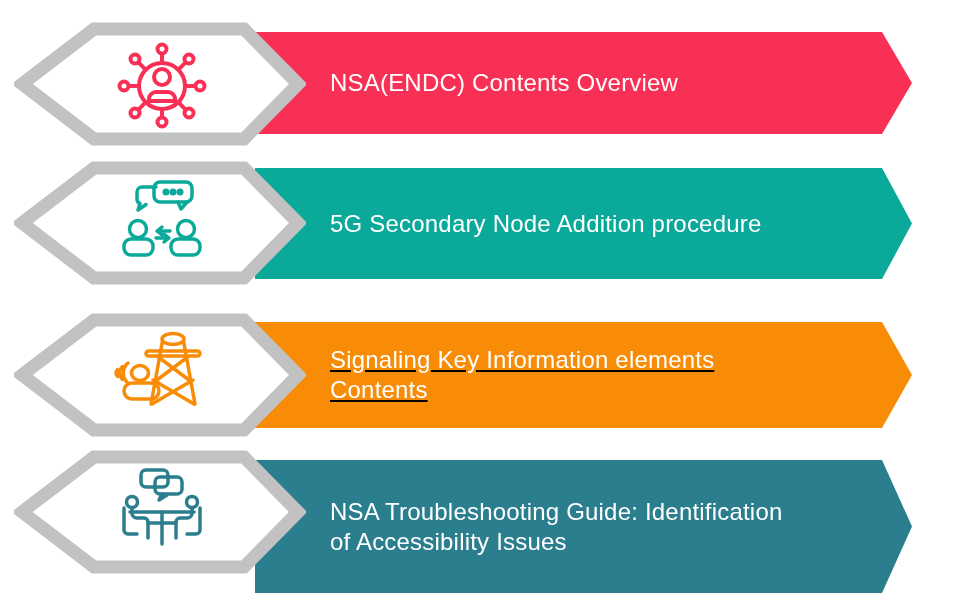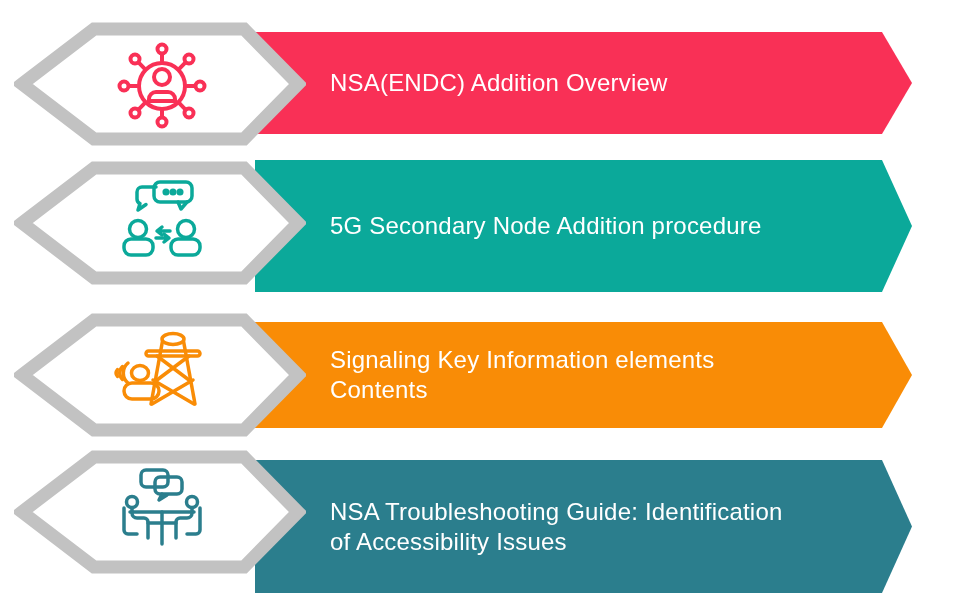--- a/index.html
+++ b/index.html
@@ -17,35 +17,35 @@
   }
   .hexbadge{position:absolute;left:14px;width:292px;height:128px;}
   .hexbadge svg.hexframe{position:absolute;left:0;top:0;width:292px;height:128px;}
   .badge-icon{
     position:absolute;left:98px;top:14px;width:100px;height:100px;
   }
   .badge-icon svg{width:100%;height:100%;}
   
   .r1 .banner{top:32px;height:102px;}
   .r1 .hexbadge{top:20px;}
-  .r2 .banner{top:160px;height:132px;}
+  .r2 .banner{top:168px;height:111px;}
   .r2 .hexbadge{top:159px;}
   .r3 .banner{top:322px;height:106px;}
   .r3 .hexbadge{top:311px;}
   .r4 .banner{top:460px;height:133px;}
   .r4 .hexbadge{top:448px;}
 </style>
 </head>
 <body>
 
 <div class="canvas">
 
   <div class="row r1">
     <div class="banner" style="background-color: rgb(249, 48, 86);">
-      <div class="banner-label" style="color: rgb(255, 255, 255);">NSA(ENDC) Addition Overview</div>
+      <div class="banner-label" style="color: rgb(255, 255, 255);">NSA(ENDC) Contents Overview</div>
     </div>
     <div class="hexbadge">
       <svg class="hexframe" viewBox="0 0 292 128">
         <polygon points="8,64 80,9 230,9 284,64 230,119 80,119" fill="#FFFFFF" stroke="#C2C2C2" stroke-width="13"></polygon>
       </svg>
       <div class="badge-icon" style="color: rgb(249, 48, 86);">
         <svg viewBox="0 0 100 100" fill="none" stroke="currentColor" stroke-width="4" stroke-linecap="round">
           <circle cx="50" cy="52" r="23"></circle>
           <circle cx="50" cy="43" r="8"></circle>
           <path d="M37,67 v-2 a7,7 0 0 1 7,-7 h12 a7,7 0 0 1 7,7 v2 z"></path>
@@ -91,21 +91,21 @@
           <circle cx="74" cy="56" r="8.5"></circle>
           <rect x="59" y="66" width="29" height="16" rx="7"></rect>
           <path d="M58,58 h-12 m4,-4 l-5,4 5,4"></path>
           <path d="M44,65 h12 m-4,-4 l5,4 -5,4"></path>
         </svg>
       </div>
     </div>
   </div>
 
   <div class="row r3">
-    <div class="banner" style="background-color: rgb(249, 140, 6);">
+    <div class="banner" style="background-color: rgb(249, 140, 6); text-decoration: underline;">
       <div class="banner-label" style="color: rgb(255, 255, 255);">Signaling Key Information elements
 Contents</div>
     </div>
     <div class="hexbadge">
       <svg class="hexframe" viewBox="0 0 292 128">
         <polygon points="8,64 80,9 230,9 284,64 230,119 80,119" fill="#FFFFFF" stroke="#C2C2C2" stroke-width="13"></polygon>
       </svg>
       <div class="badge-icon" style="color: rgb(249, 140, 6);">
         <svg viewBox="0 0 100 100" fill="none" stroke="currentColor" stroke-width="3.5" stroke-linecap="round" stroke-linejoin="round">
           <ellipse cx="61" cy="14" rx="11" ry="5.5"></ellipse>

